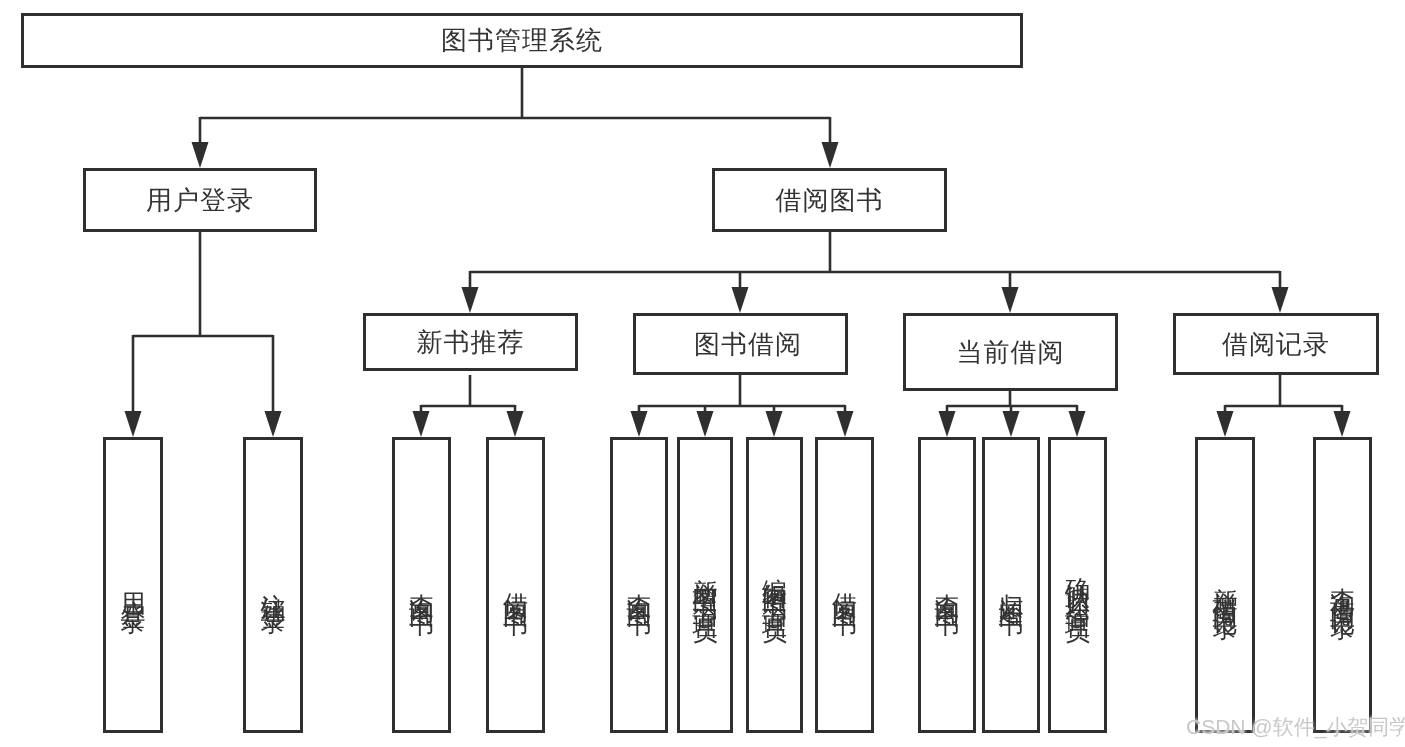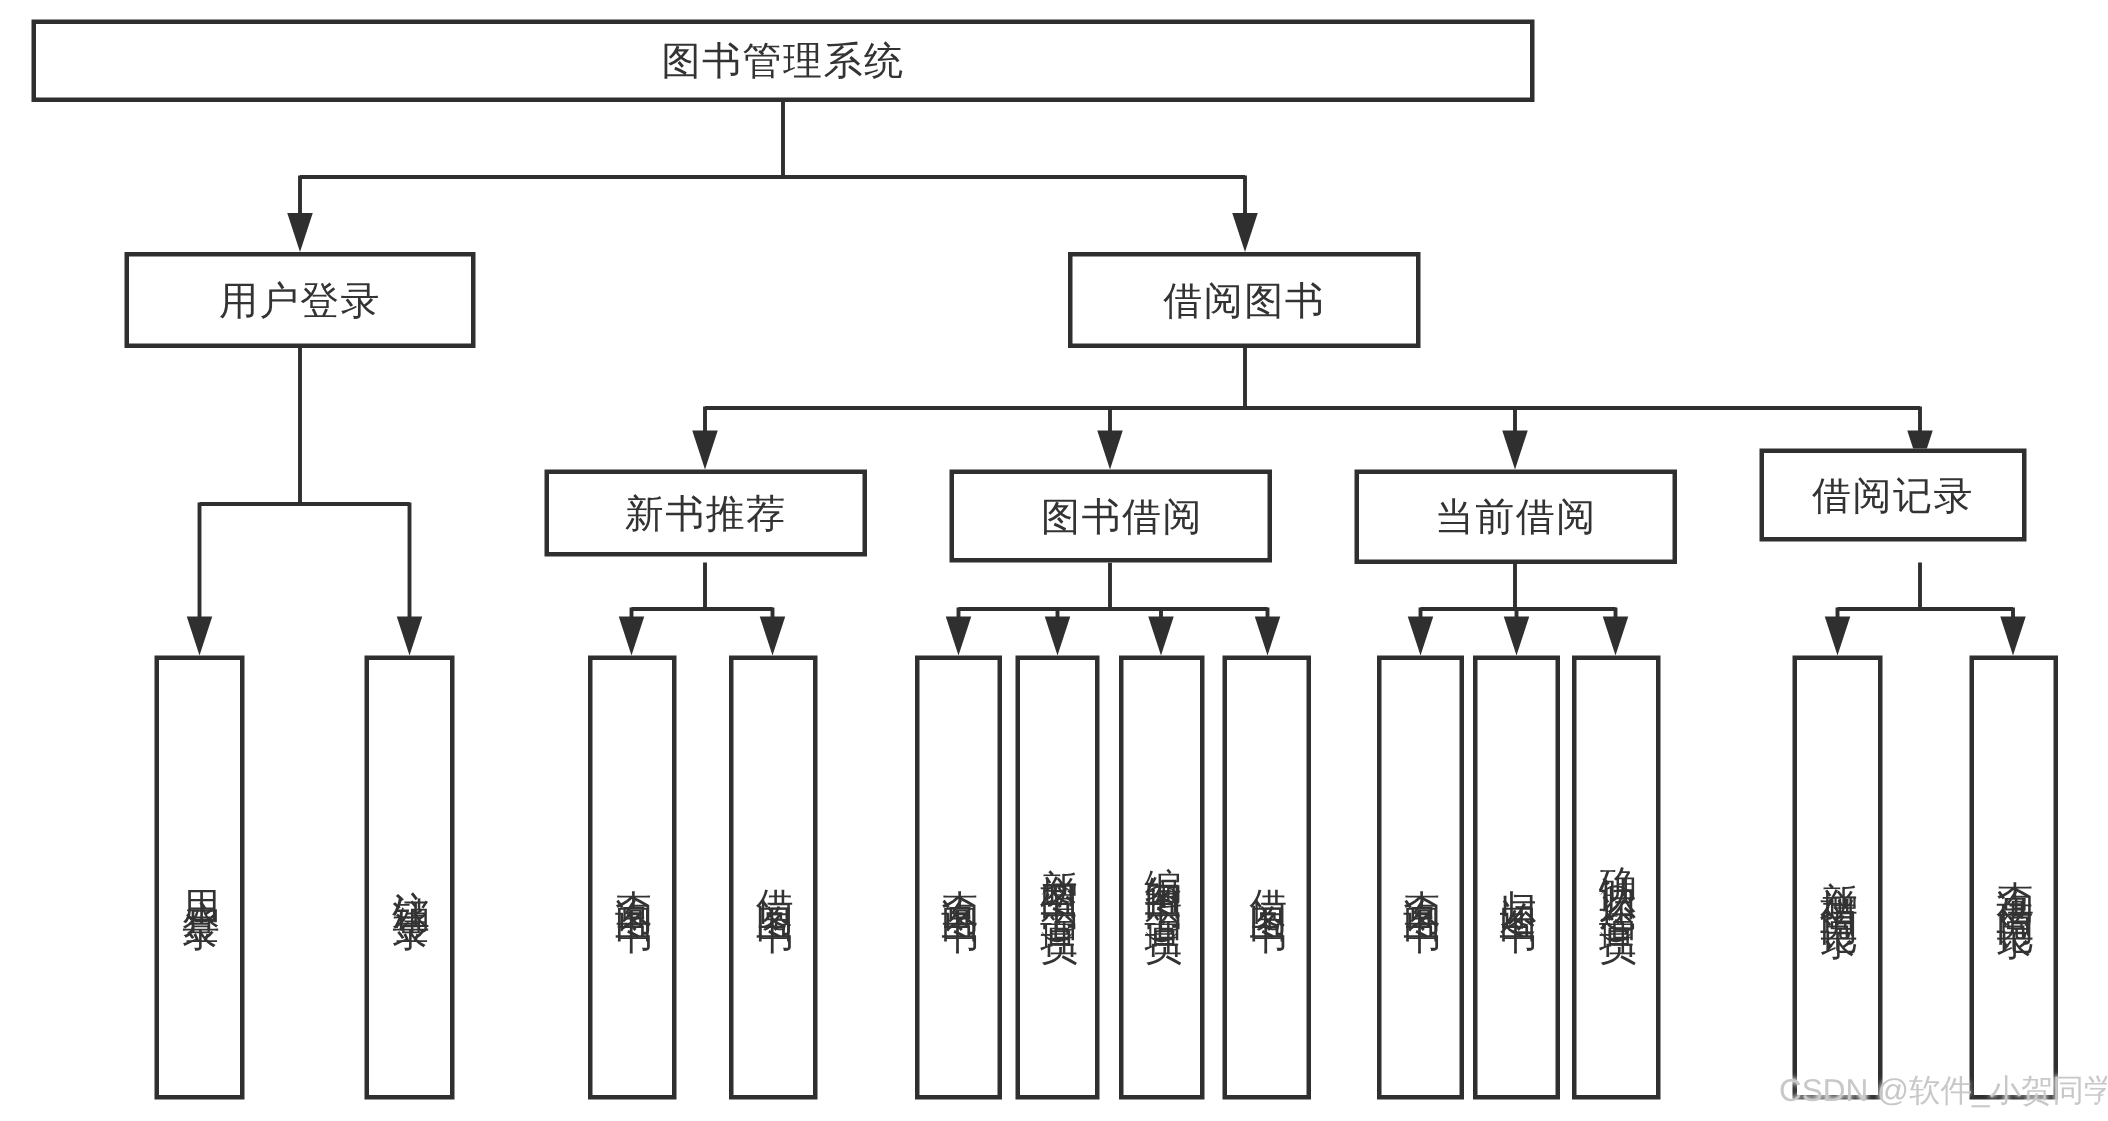--- a/index.html
+++ b/index.html
@@ -138,22 +138,22 @@
     </g>
   </svg>
 
   <div class="node hbox" style="left:21px; top:13px; width:1002px; height:55px;">图书管理系统</div>
 
   <div class="node hbox" style="left:83px; top:168px; width:234px; height:64px;">用户登录</div>
   <div class="node hbox" style="left:712px; top:168px; width:235px; height:64px;">借阅图书</div>
 
   <div class="node hbox" style="left:363px; top:313px; width:215px; height:58px;">新书推荐</div>
   <div class="node hbox" style="left:633px; top:313px; width:215px; height:62px;padding-left:15px;">图书借阅</div>
-  <div class="node hbox" style="left:903px; top:313px; width:215px; height:63px;">当前借阅</div>
-  <div class="node hbox" style="left:1173px; top:299px; width:178px; height:62px;">借阅记录</div>
+  <div class="node hbox" style="left:903px; top:313px; width:215px; height:78px;">当前借阅</div>
+  <div class="node hbox" style="left:1173px; top:313px; width:206px; height:62px;">借阅记录</div>
 
   <div class="node vbox" style="left:103px; top:437px; width:60px; height:296px;">
     <span class="vtext">用户登录</span>
   </div>
   <div class="node vbox" style="left:243px; top:437px; width:60px; height:296px;">
     <span class="vtext">注销登录</span>
   </div>
 
   <div class="node vbox" style="left:392px; top:437px; width:59px; height:296px;">
     <span class="vtext">查询图书</span>

